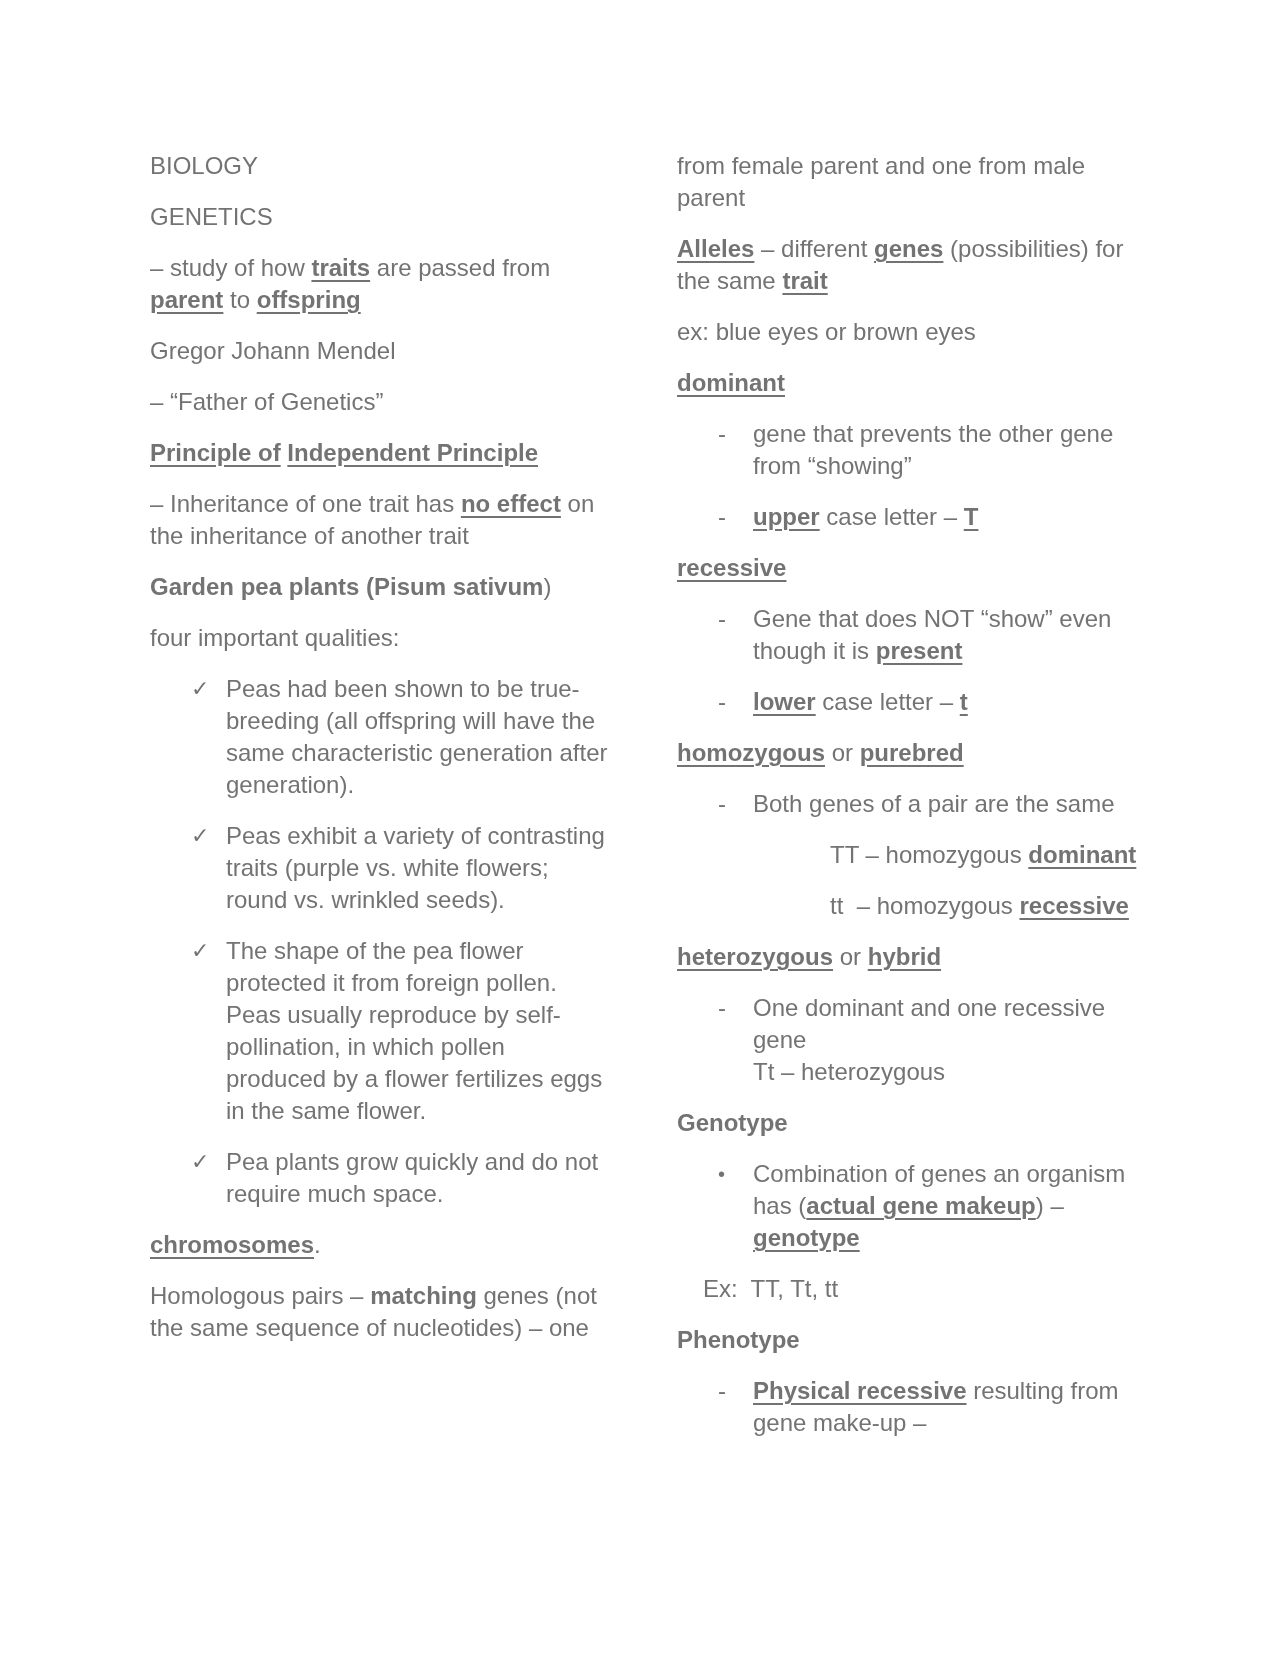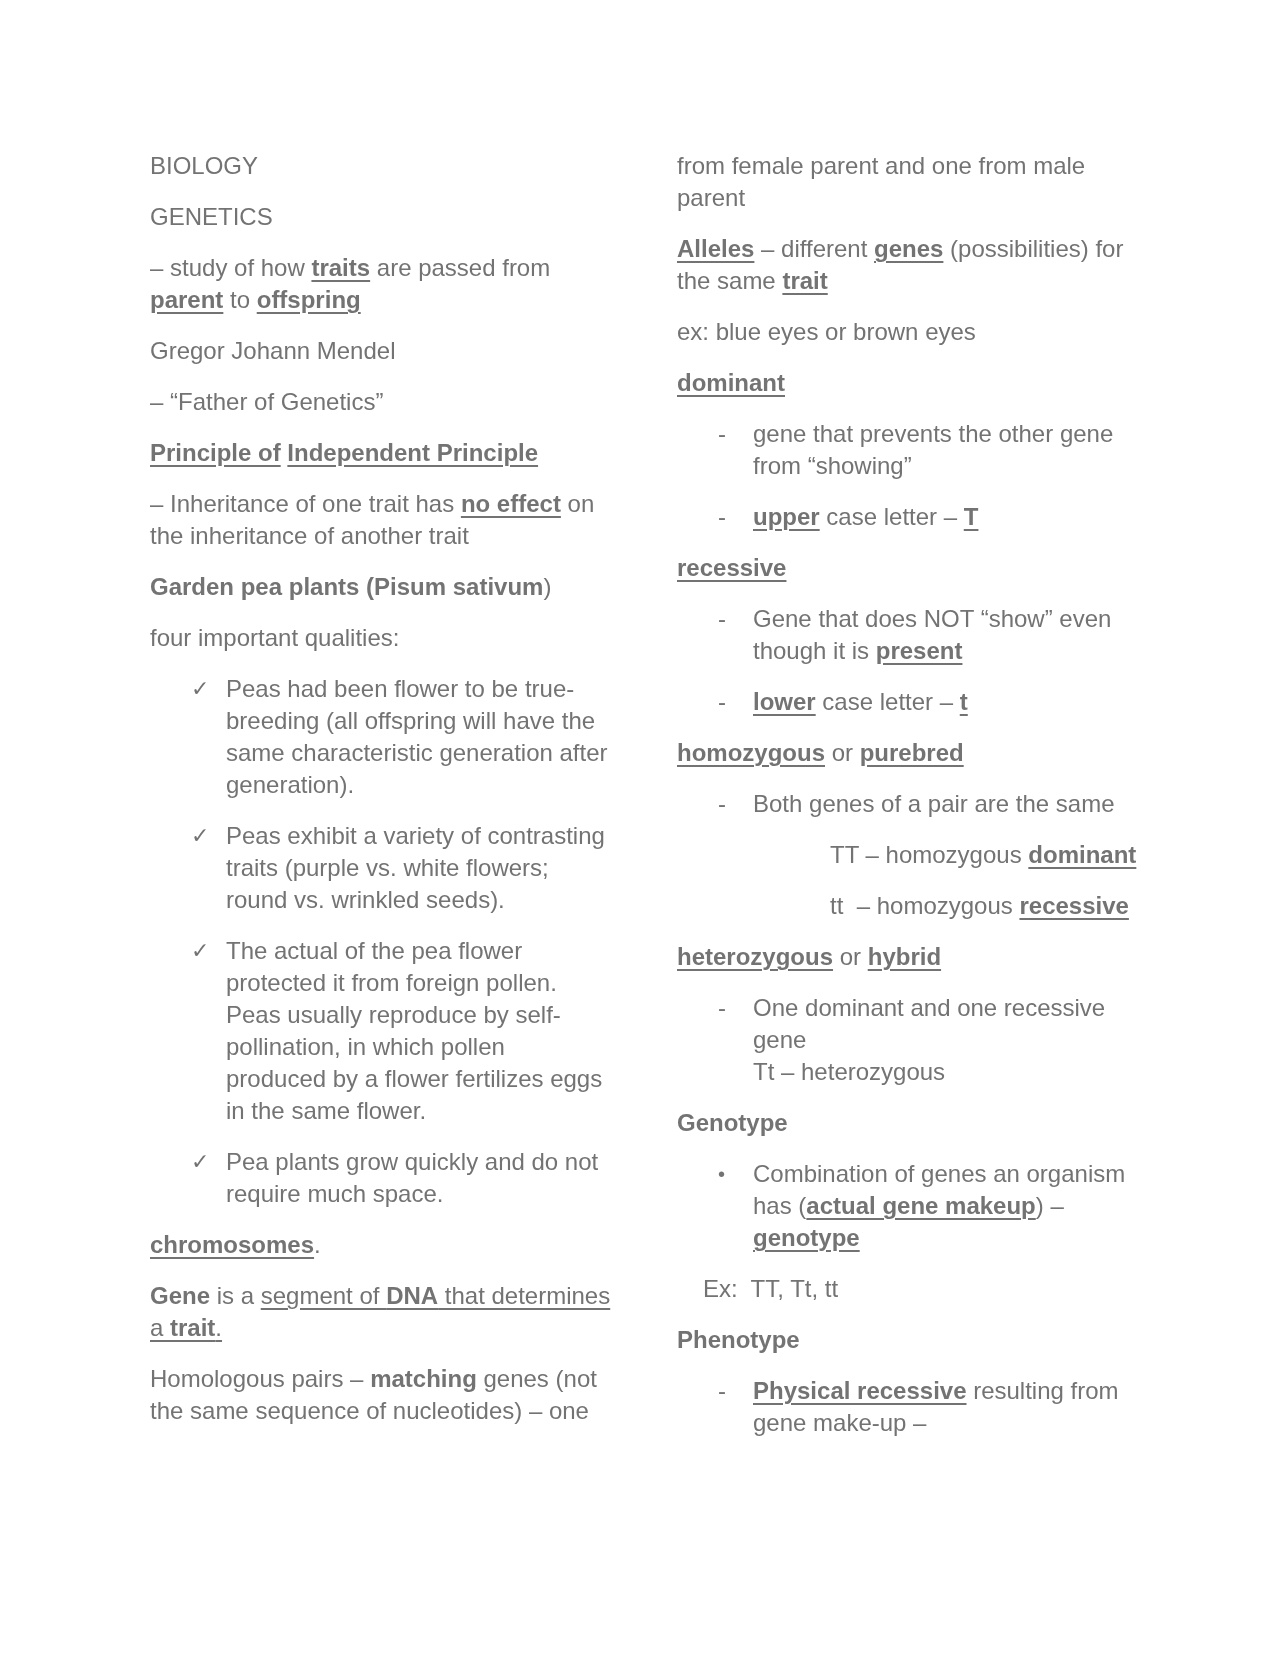--- a/index.html
+++ b/index.html
@@ -65,57 +65,53 @@
       <div class="blk">
         <div class="line"><span class="b">Garden pea plants (Pisum sativum</span><span>)</span></div>
       </div>
 
       <div class="blk">
         <div class="line"><span>four important qualities:</span></div>
       </div>
 
       <div class="blk li">
         <span class="marker check">✓</span>
-        <div class="line"><span>Peas had been flower to be true-</span></div>
+        <div class="line"><span>Peas had been shown to be true-</span></div>
         <div class="line"><span>breeding (all offspring will have the</span></div>
         <div class="line"><span>same characteristic generation after</span></div>
         <div class="line"><span>generation).</span></div>
       </div>
 
       <div class="blk li">
         <span class="marker check">✓</span>
         <div class="line"><span>Peas exhibit a variety of contrasting</span></div>
         <div class="line"><span>traits (purple vs. white flowers;</span></div>
         <div class="line"><span>round vs. wrinkled seeds).</span></div>
       </div>
 
       <div class="blk li">
         <span class="marker check">✓</span>
-        <div class="line"><span>The actual of the pea flower</span></div>
+        <div class="line"><span>The shape of the pea flower</span></div>
         <div class="line"><span>protected it from foreign pollen.</span></div>
         <div class="line"><span>Peas usually reproduce by self-</span></div>
         <div class="line"><span>pollination, in which pollen</span></div>
         <div class="line"><span>produced by a flower fertilizes eggs</span></div>
         <div class="line"><span>in the same flower.</span></div>
       </div>
 
       <div class="blk li">
         <span class="marker check">✓</span>
         <div class="line"><span>Pea plants grow quickly and do not</span></div>
         <div class="line"><span>require much space.</span></div>
       </div>
 
       <div class="blk">
         <div class="line"><span class="bu">chromosomes</span><span>.</span></div>
       </div>
 
-      <div class="blk">
-        <div class="line"><span class="b">Gene</span><span> is a </span><span class="u">segment of </span><span class="bu">DNA</span><span class="u"> that determines</span></div>
-        <div class="line"><span class="u">a </span><span class="bu">trait</span><span class="u">.</span></div>
-      </div>
 
       <div class="blk">
         <div class="line"><span>Homologous pairs – </span><span class="b">matching</span><span> genes (not</span></div>
         <div class="line"><span>the same sequence of nucleotides) – one</span></div>
       </div>
 
     </div>
 
     <div class="col-right">
 

